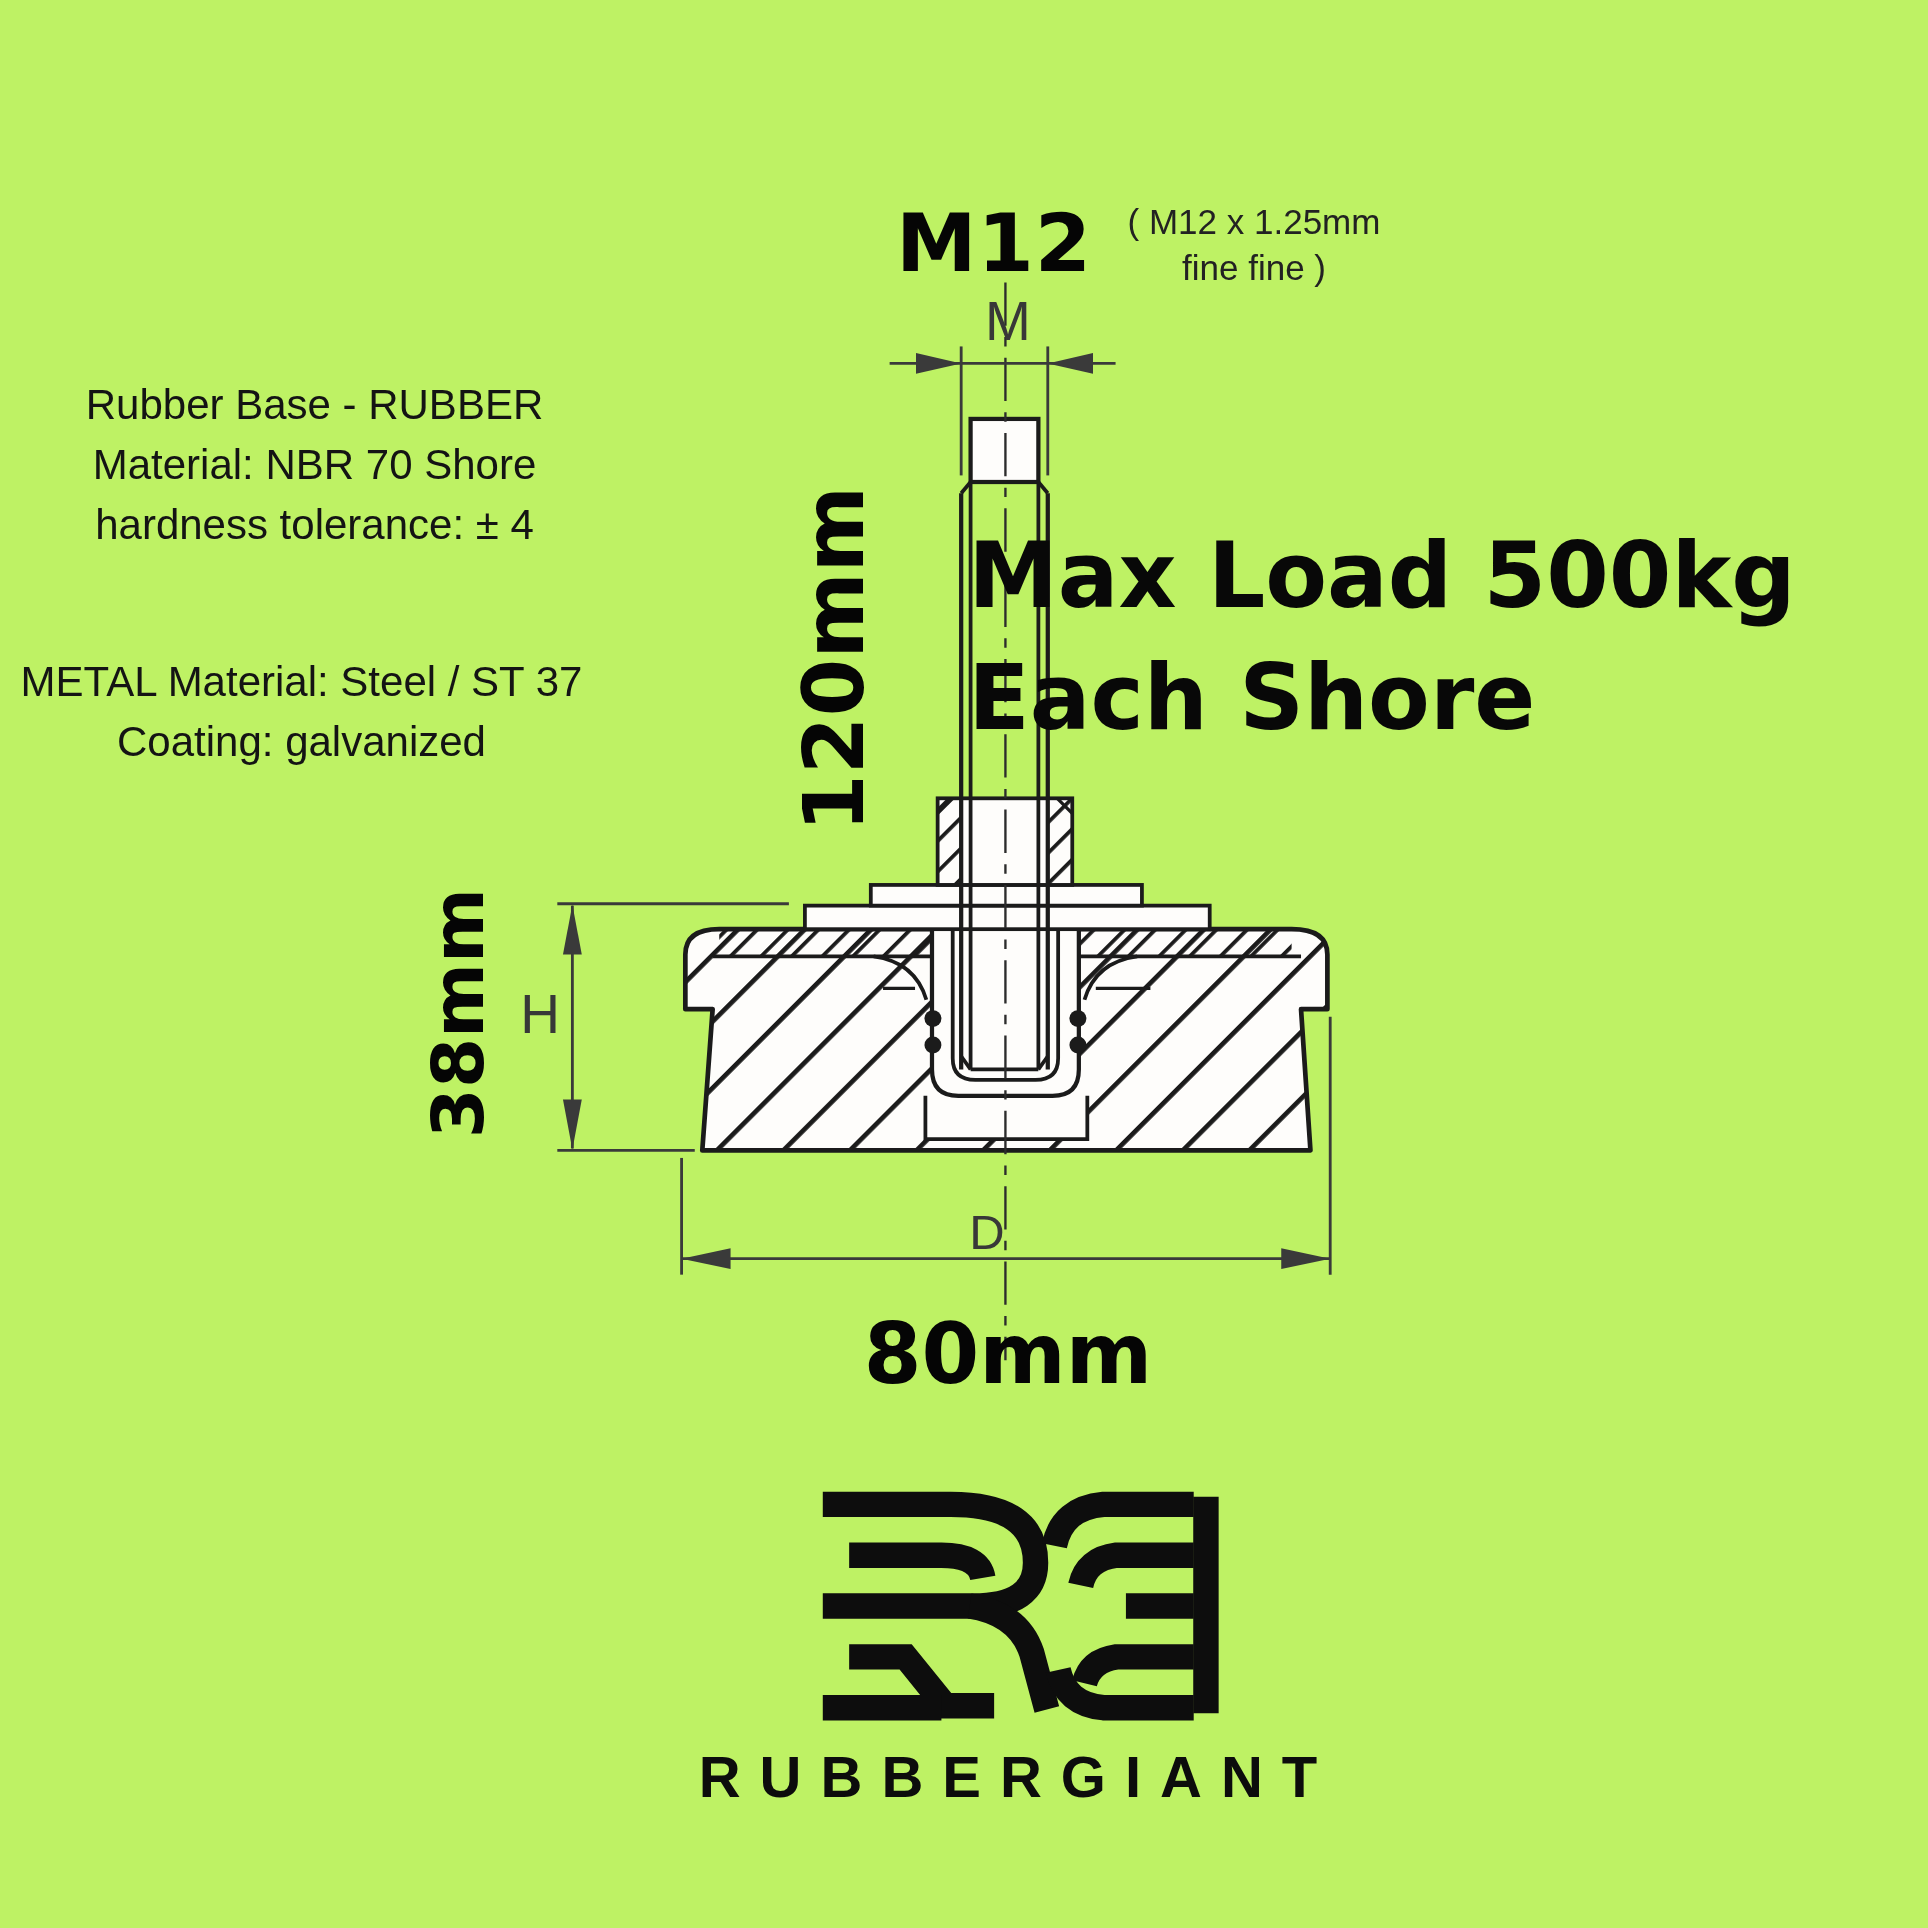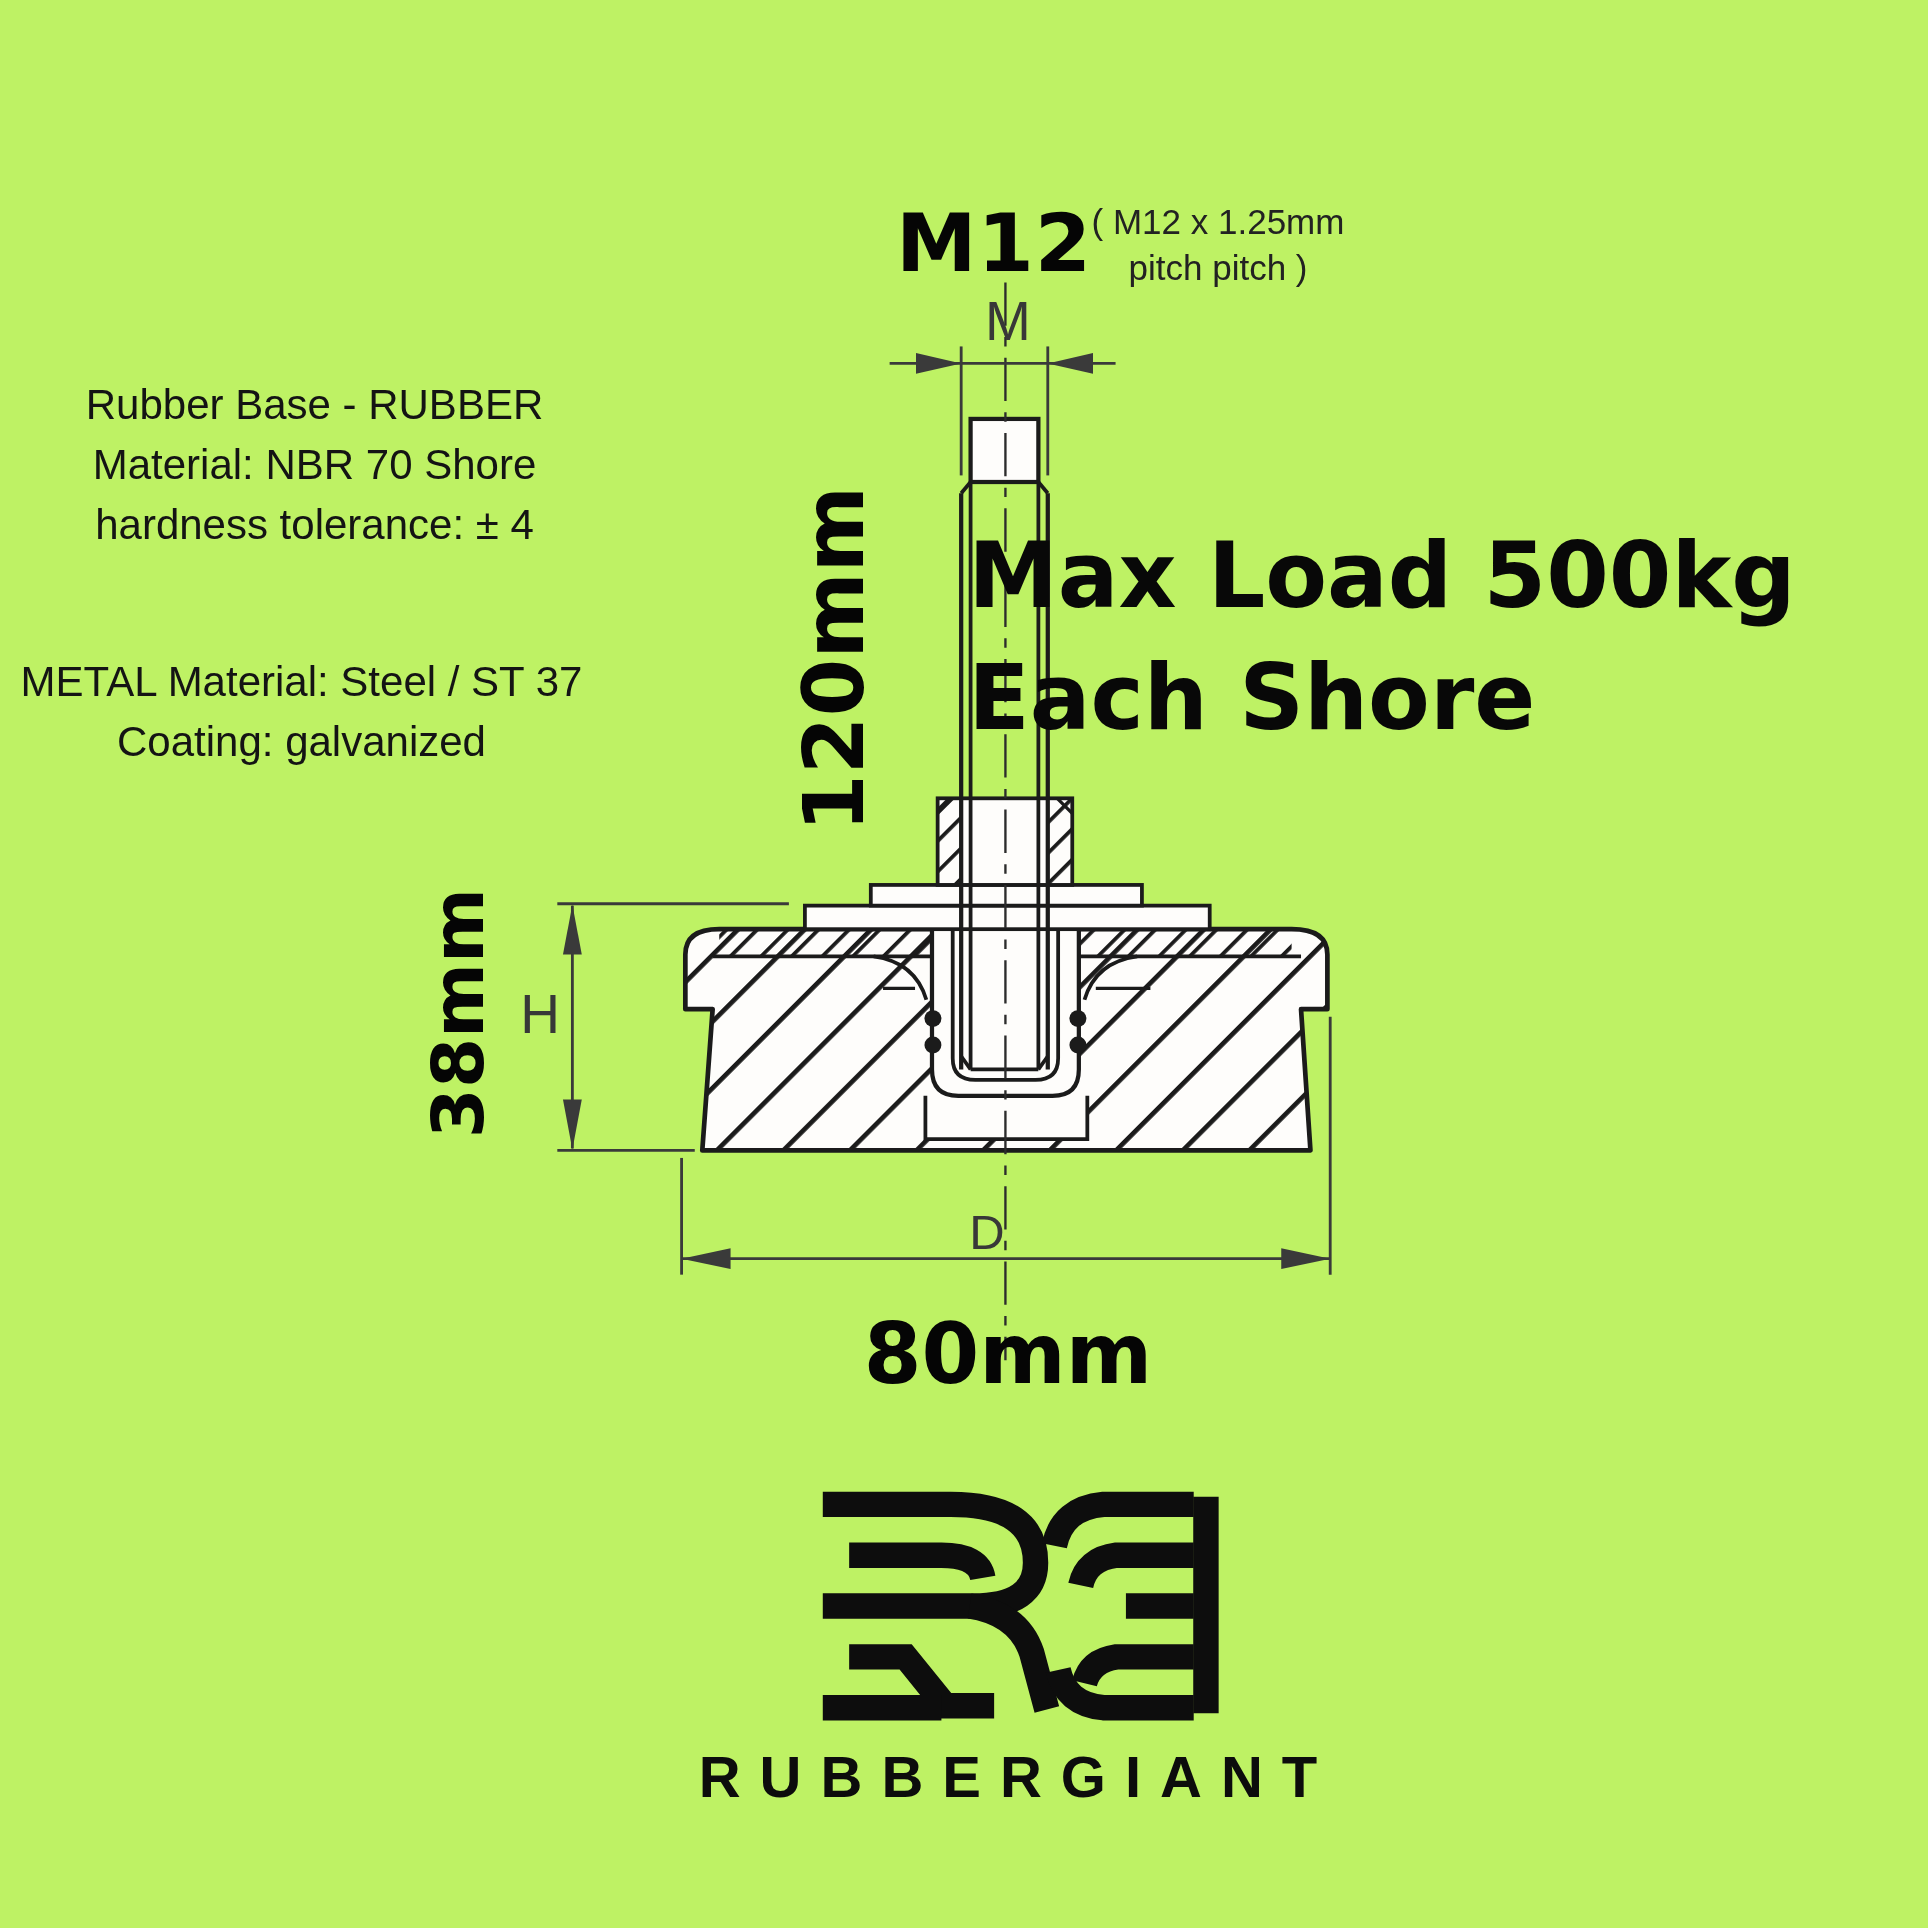--- a/index.html
+++ b/index.html
@@ -128,23 +128,23 @@
       <path d="M 1268 1652 L 1186 1652 Q 1154 1656 1148 1684"></path>
       <path d="M 1268 1706 L 1196 1706"></path>
       <path d="M 1268 1760 L 1186 1760 Q 1158 1764 1152 1788"></path>
       <path d="M 1268 1814 L 1172 1814 Q 1132 1810 1124 1774"></path>
       <path d="M 1281 1590 L 1281 1820"></path>
     </g>
   </svg>
 
   <div class="lbl heavy thread-size" style="left:994px;top:243px;">M12</div>
 
-  <div class="lbl pitch-note" style="left:1218px;top:245px;">
+  <div class="lbl pitch-note" style="left:1254px;top:245px;">
     <div>( M12 x 1.25mm</div>
-    <div>pitch pitch )</div>
+    <div>fine fine )</div>
   </div>
 
   <div class="spec-block" style="left:4px;top:375px;width:621px;">
     <div>Rubber Base - RUBBER</div>
     <div>Material: NBR 70 Shore</div>
     <div>hardness tolerance: ± 4</div>
   </div>
 
   <div class="spec-block" style="left:0px;top:652px;width:603px;">
     <div>METAL Material: Steel / ST 37</div>

